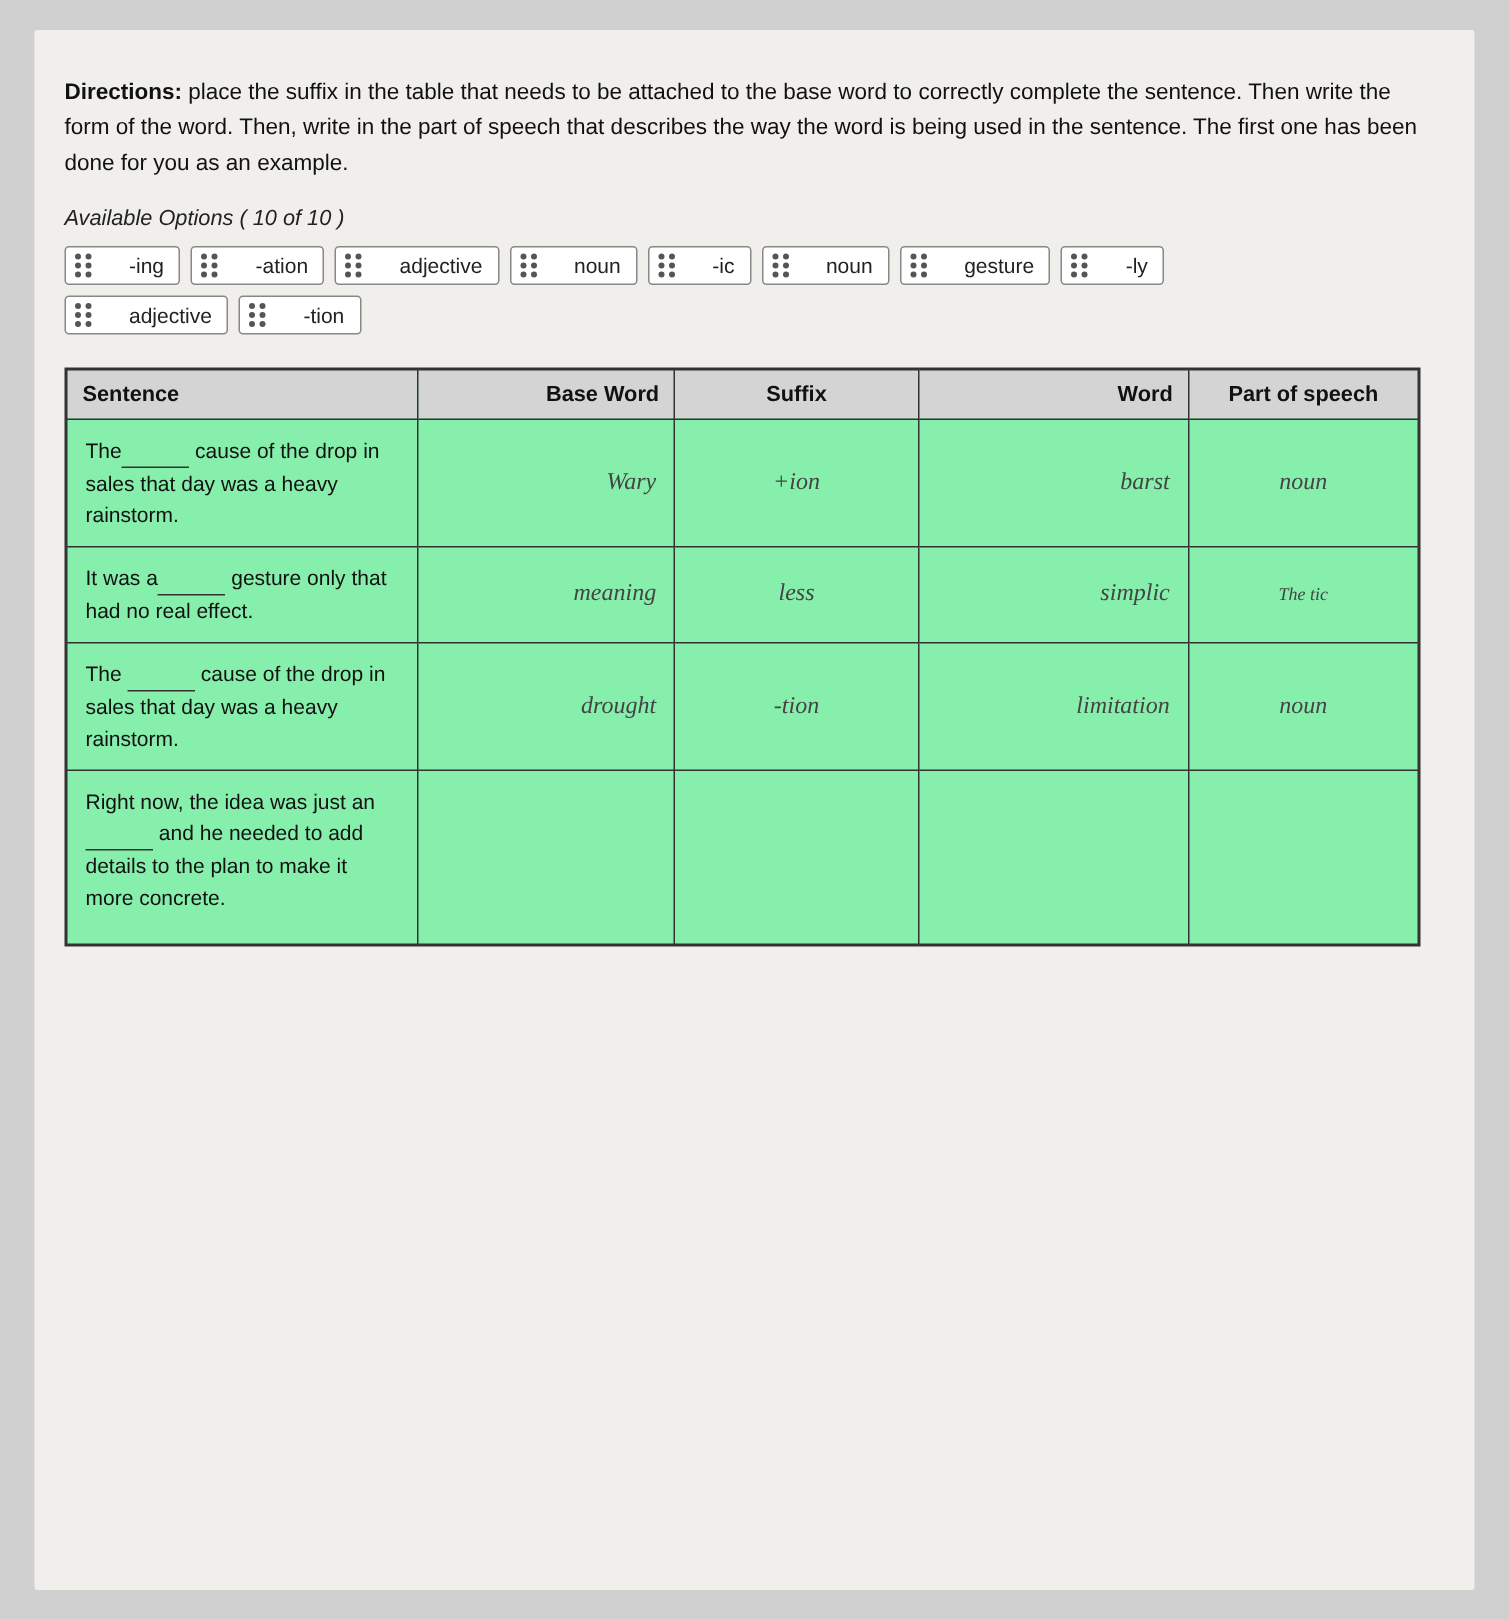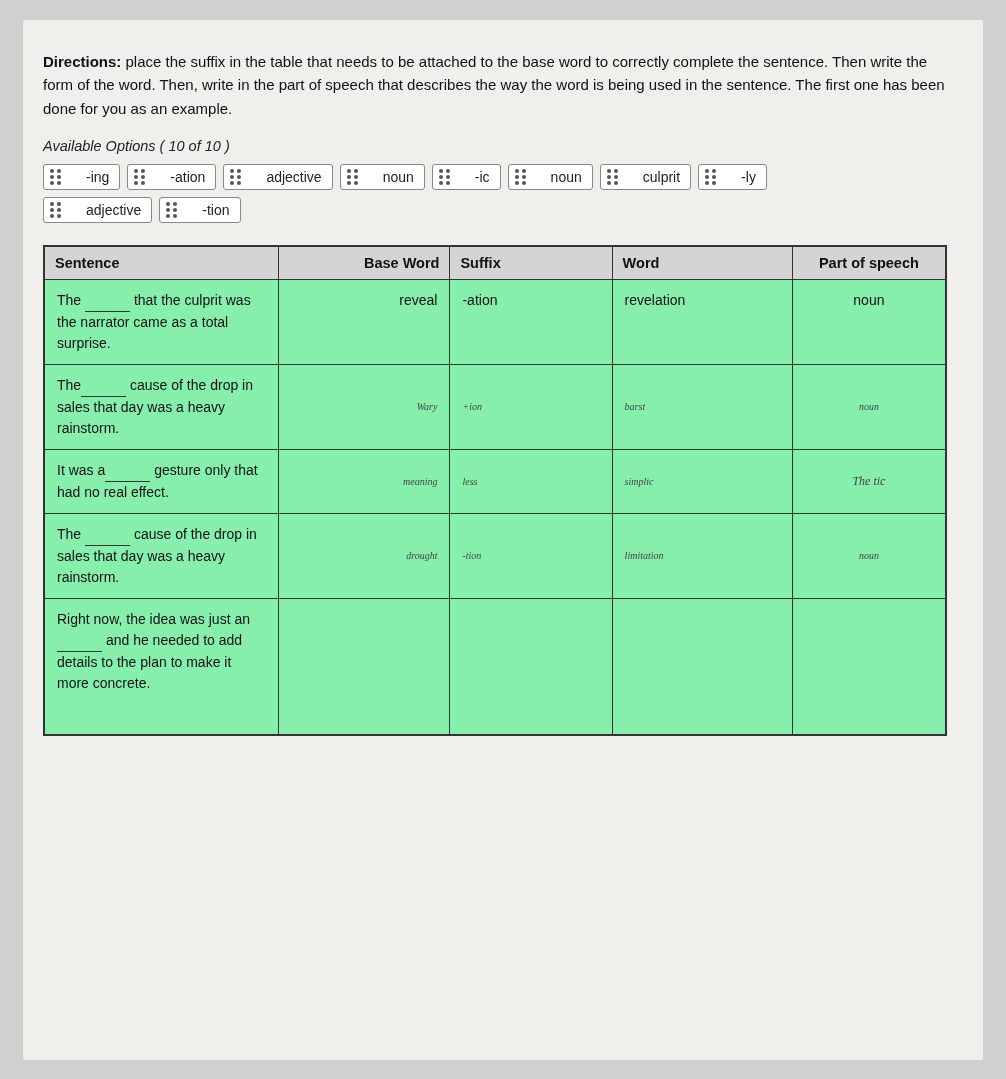--- a/index.html
+++ b/index.html
@@ -89,37 +89,38 @@
       border: 1.5px solid #333;
       padding: 10px 12px;
       vertical-align: top;
       font-size: 14px;
       color: #111;
       line-height: 1.5;
     }
     tbody tr td.handwritten {
       font-family: 'Comic Sans MS', 'Segoe Script', cursive;
       color: #444;
-      font-size: 10px;
+      font-size: 16px;
       font-style: italic;
       vertical-align: middle;
     }
     .sentence-col {
       width: 26%;
     }
     .baseword-col {
       width: 19%;
       text-align: right;
     }
     .suffix-col {
       width: 18%;
+      text-align: center;
     }
     .word-col {
       width: 20%;
-      text-align: left;
+      text-align: right;
     }
     .pos-col {
       width: 17%;
       text-align: center;
     }
     .blank {
       display: inline-block;
       border-bottom: 1.5px solid #333;
       min-width: 45px;
     }
@@ -216,21 +217,21 @@
     </div>
     <div class="option-chip">
       <span class="drag-dots">
         <span></span>
           <span></span>
           <span></span>
           <span></span>
           <span></span>
           <span></span>
       </span>
-      <span>culprit</span>
+      <span>gesture</span>
     </div>
     <div class="option-chip">
       <span class="drag-dots">
         <span></span>
           <span></span>
           <span></span>
           <span></span>
           <span></span>
           <span></span>
       </span>
@@ -268,29 +269,20 @@
         <tr>
           <th class="sentence-col">Sentence</th>
           <th class="baseword-col">Base Word</th>
           <th class="suffix-col">Suffix</th>
           <th class="word-col">Word</th>
           <th class="pos-col">Part of speech</th>
         </tr>
       </thead>
       <tbody>
 
-        <tr>
-          <td class="sentence-col">
-            The <span class="blank">&nbsp;&nbsp;&nbsp;&nbsp;&nbsp;&nbsp;</span> that the culprit was the narrator came as a total surprise.
-          </td>
-          <td class="baseword-col typed">reveal</td>
-          <td class="suffix-col typed">-ation</td>
-          <td class="word-col typed">revelation</td>
-          <td class="pos-col typed">noun</td>
-        </tr>
 
         <tr>
           <td class="sentence-col">
             The<span class="blank">&nbsp;&nbsp;&nbsp;&nbsp;</span> cause of the drop in sales that day was a heavy rainstorm.
           </td>
           <td class="baseword-col handwritten hw-wary">Wary</td>
           <td class="suffix-col handwritten hw-tion">+ion</td>
           <td class="word-col handwritten">barst</td>
           <td class="pos-col handwritten hw-noun">noun</td>
         </tr>
@@ -308,21 +300,21 @@
         <tr>
           <td class="sentence-col">
             The <span class="blank">&nbsp;&nbsp;&nbsp;&nbsp;&nbsp;</span> cause of the drop in sales that day was a heavy rainstorm.
           </td>
           <td class="baseword-col handwritten">drought</td>
           <td class="suffix-col handwritten">-tion</td>
           <td class="word-col handwritten">limitation</td>
           <td class="pos-col handwritten">noun</td>
         </tr>
 
-        <tr style="height:136px;">
+        <tr style="height:116px;">
           <td class="sentence-col">
             Right now, the idea was just an<span class="blank">&nbsp;&nbsp;&nbsp;&nbsp;&nbsp;&nbsp;&nbsp;&nbsp;</span> and he needed to add details to the plan to make it more concrete.
           </td>
           <td class="baseword-col"></td>
           <td class="suffix-col"></td>
           <td class="word-col"></td>
           <td class="pos-col"></td>
         </tr>
       </tbody>
     </table>

